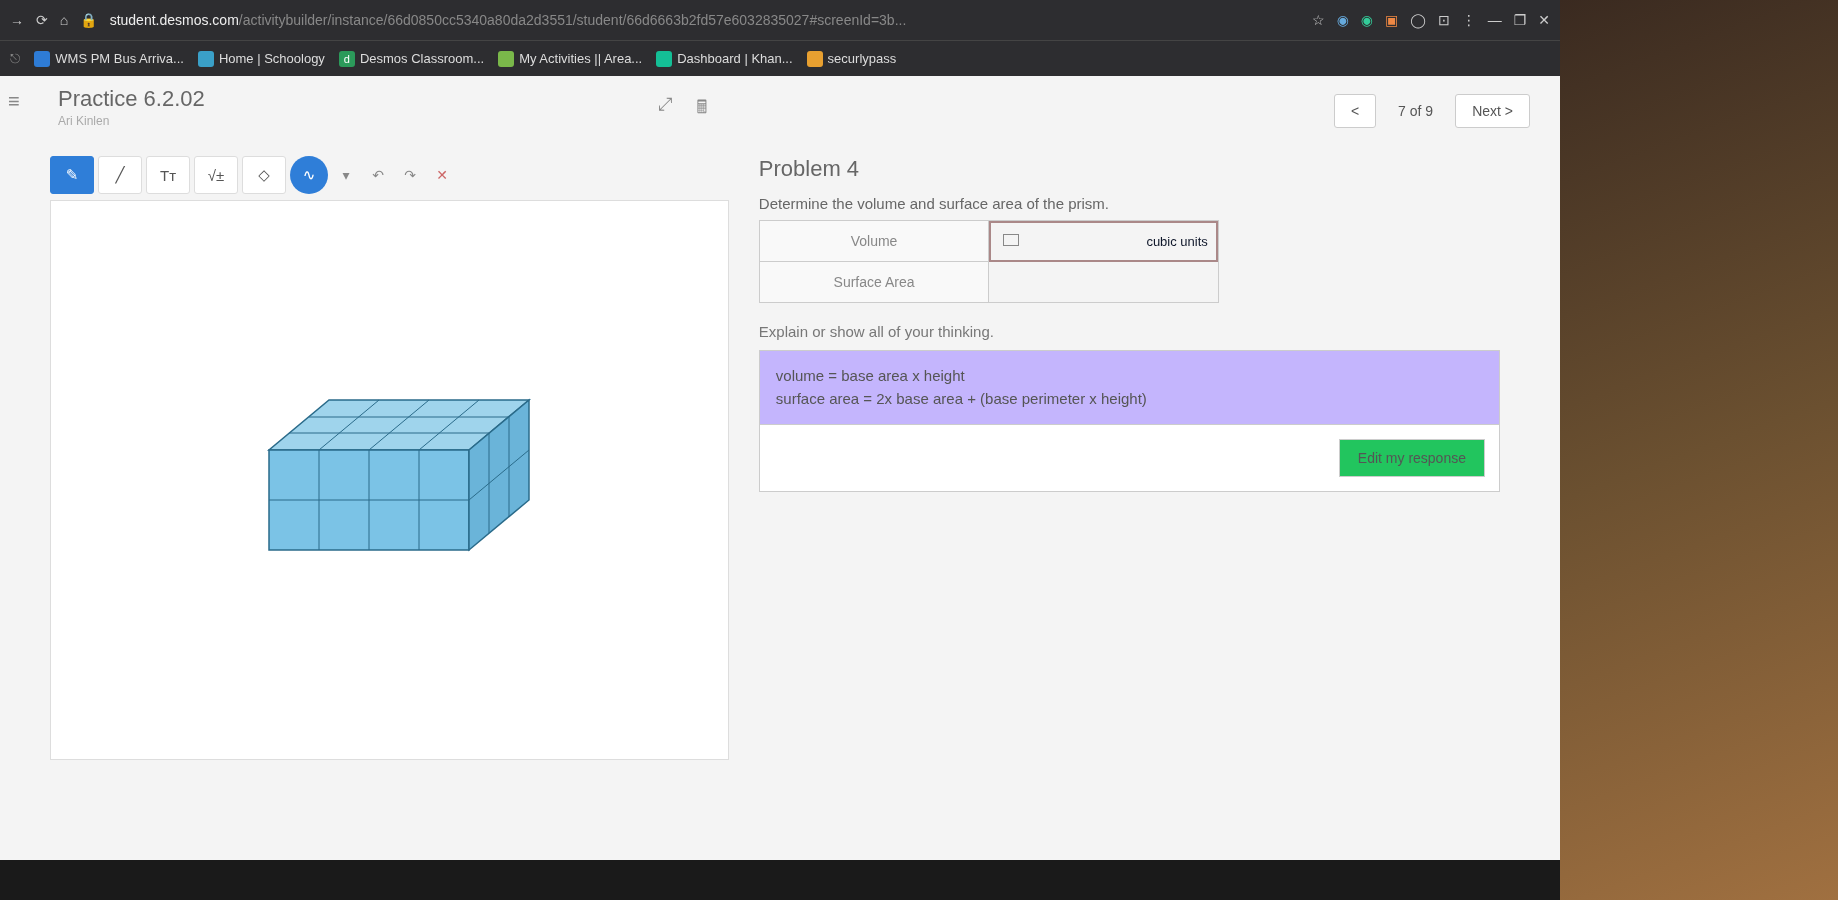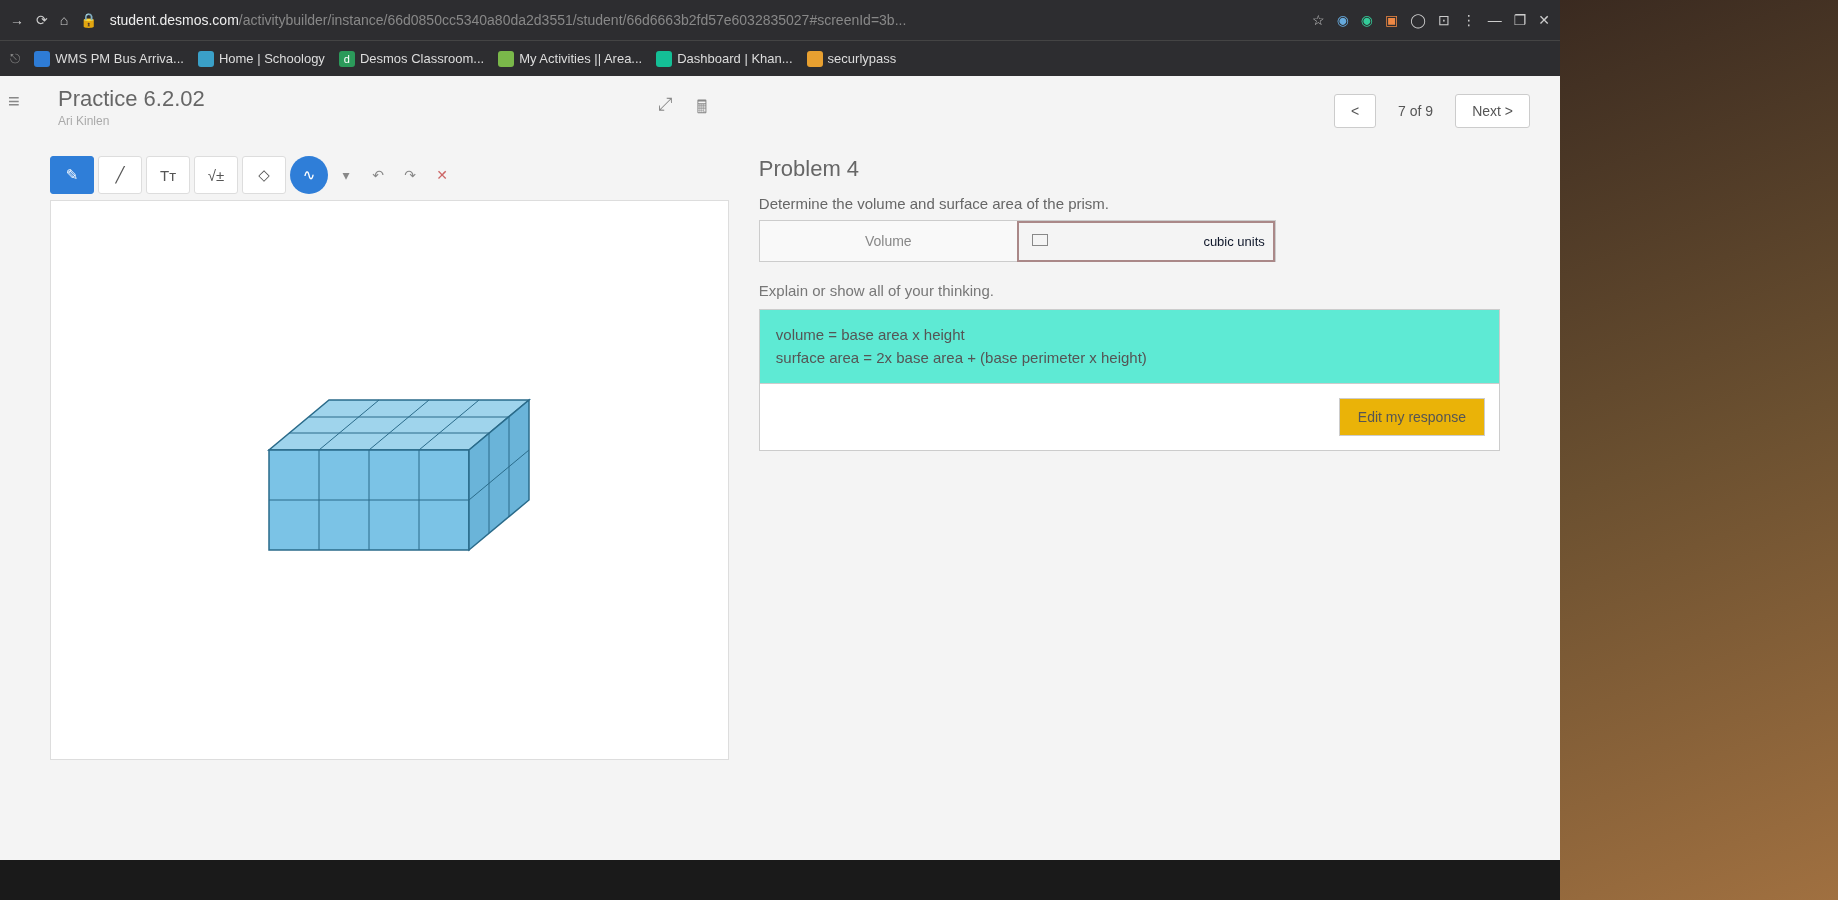--- a/index.html
+++ b/index.html
@@ -26,31 +26,31 @@
   .left { width:48%; padding:0 20px 20px 50px; }
   .right { width:52%; padding:0 60px 20px 10px; }
   .toolbar { display:flex; gap:4px; margin-bottom:6px; align-items:center; }
   .tb-btn { width:44px; height:38px; background:#fff; border:1px solid #ddd; display:flex; align-items:center; justify-content:center; font-size:15px; color:#555; cursor:pointer; border-radius:3px; }
   .tb-btn.active { background:#2f7ed8; color:#fff; border-color:#2f7ed8; }
   .tb-btn.round { border-radius:50%; width:38px; height:38px; background:#2f7ed8; color:#fff; border:none; }
   .tb-sm { width:28px; height:38px; display:flex; align-items:center; justify-content:center; color:#888; font-size:14px; cursor:pointer; }
   .canvas { background:#fff; border:1px solid #ddd; height:560px; display:flex; align-items:center; justify-content:center; }
   .h2 { font-size:22px; color:#666; margin-bottom:13px; font-weight:400; }
   .prompt { font-size:15px; color:#666; margin-bottom:8px; }
-  .tbl { border:1px solid #ccc; border-collapse:collapse; width:517px; margin-bottom:20px; }
+  .tbl { border:1px solid #ccc; border-collapse:collapse; width:460px; margin-bottom:20px; }
   .tbl td { border:1px solid #ccc; padding:12px 14px; font-size:14px; color:#888; }
   .tbl td:first-child { width:50%; text-align:center; background:#f9f9f9; }
   .tbl td.input-cell { position:relative; }
   .tbl td.input-cell.active { outline:2px solid #a88; outline-offset:-2px; }
   .cell-unit { position:absolute; right:10px; top:50%; transform:translateY(-50%); font-size:13px; color:#0f172a; }
   .kb-ico { width:16px; height:12px; border:1px solid #888; display:inline-block; margin-right:6px; position:relative; }
   .explain-label { font-size:15px; color:#777; margin-bottom:10px; }
-  .response-box { border:1px solid #ccc; background:#5eead4; padding:14px 16px; font-size:15px; color:#555; line-height:1.5; }
+  .response-box { border:1px solid #ccc; background:#c4b5fd; padding:14px 16px; font-size:15px; color:#555; line-height:1.5; }
   .edit-row { border:1px solid #ccc; border-top:none; background:#fff; padding:14px; text-align:right; }
-  .edit-btn { border:1px solid #ccc; background:#eab308; padding:10px 18px; font-size:14px; color:#555; cursor:pointer; }
+  .edit-btn { border:1px solid #ccc; background:#22c55e; padding:10px 18px; font-size:14px; color:#555; cursor:pointer; }
   svg.prism { width:360px; height:300px; }
   .right-photo { position:absolute; left:1560px; top:0; width:278px; height:900px; background:linear-gradient(160deg,#3a2a20 0%, #6b5030 50%, #a07040 100%); }
 </style>
 </head>
 <body>
 
 <div class="screen">
   <div class="chrome-bar">
     <span>→</span>
     <span>⟳</span>
@@ -196,20 +196,24 @@
 
         <table class="tbl">
           <tbody>
               <tr>
             <td>Volume</td>
             <td class="input-cell active">
               <span class="kb-ico"></span>
               <span class="cell-unit">cubic units</span>
             </td>
           </tr>
+          <tr>
+            <td>Surface Area</td>
+            <td class="input-cell"></td>
+          </tr>
         </tbody>
           </table>
 
         <div class="explain-label">Explain or show all of your thinking.</div>
         <div class="response-box">
           <div>volume = base area x height</div>
           <div>surface area = 2x base area + (base perimeter x height)</div>
         </div>
         <div class="edit-row">
           <button class="edit-btn">Edit my response</button>

